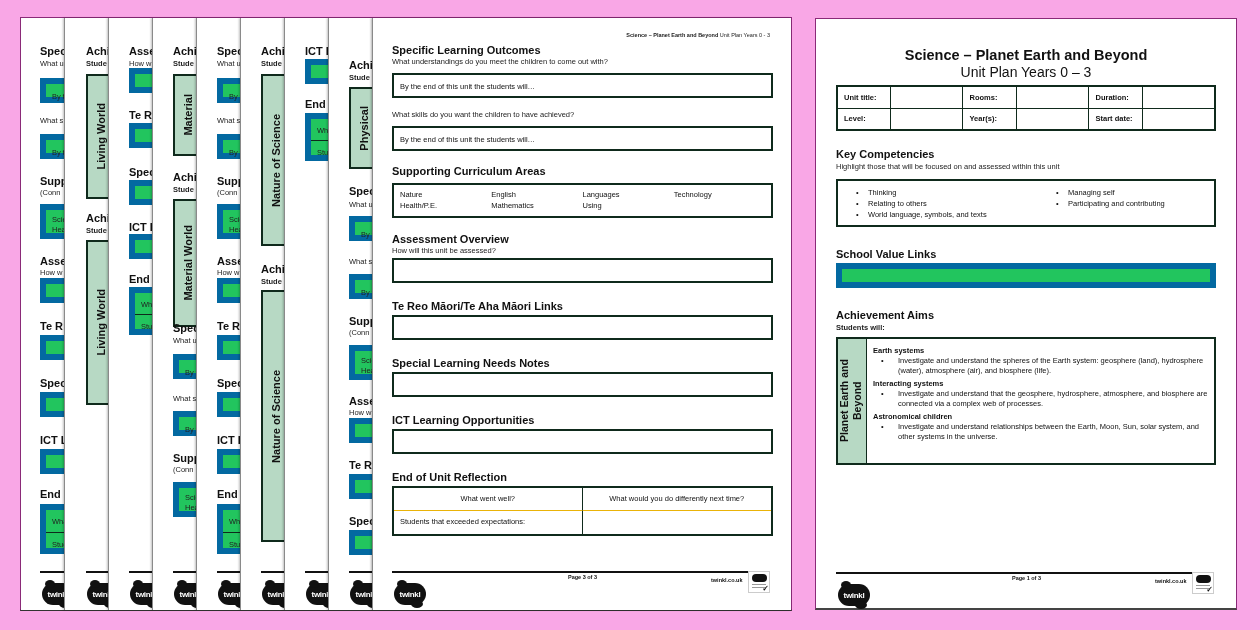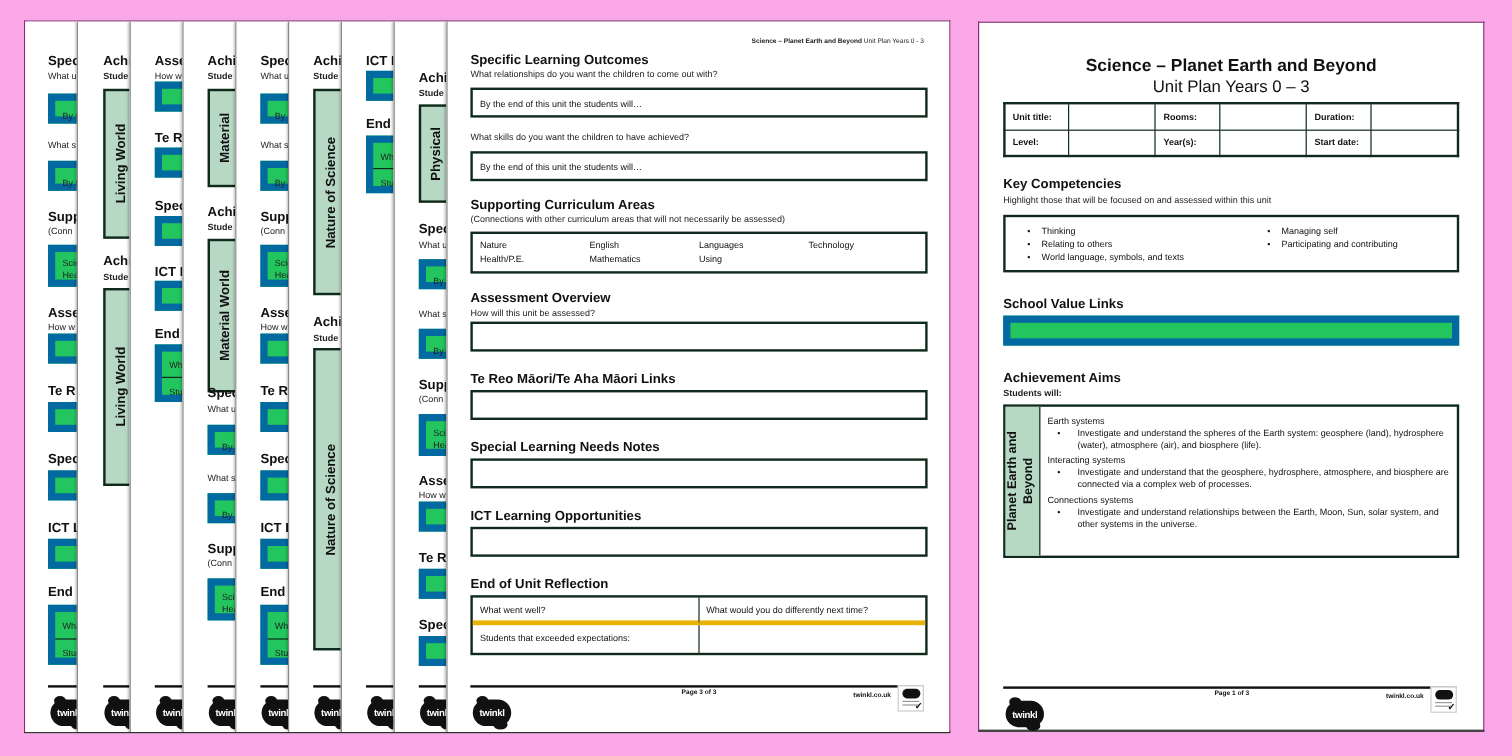--- a/index.html
+++ b/index.html
@@ -34,21 +34,21 @@
   .full .hdr-small b { font-weight: bold; }
   .full .content { position: absolute; left: 19px; top: 26px; width: 381px; }
   .full .h2 { font-size: 11px; margin-bottom: 1px; }
   .full .sub { font-size: 7.5px; }
   .full .textbox { border: 2px solid #0f2a1c; height: 25px; font-size: 7.5px; padding: 7px 6px; margin-top: 5px; }
   .full .emptybox { border: 2px solid #0f2a1c; height: 25px; margin-top: 3px; }
   .curr { border: 2px solid #0f2a1c; padding: 5px 6px; display: grid; grid-template-columns: repeat(4, 1fr); font-size: 7.5px; line-height: 10px; margin-top: 6px; height: 35px; }
   .refl { border: 2px solid #0f2a1c; display: grid; grid-template-columns: 1fr 1fr; margin-top: 3px; }
   .refl div { font-size: 7.5px; padding: 6px 6px; height: 23px; }
   .refl div:nth-child(odd) { border-right: 1px solid #0f2a1c; }
-  .refl div:nth-child(-n+2) { border-bottom: 4px solid #eab308; }
+  .refl div:nth-child(-n+2) { border-bottom: 1px solid #eab308; text-align: center; }
 
   .page-num { position: absolute; font-size: 5.5px; font-weight: bold; }
   .site { position: absolute; font-size: 5.5px; font-weight: bold; }
   .badge { position: absolute; width: 22px; height: 22px; border: 1px solid #ccc; background: #fff; }
   .badge .b-top { position: absolute; left: 3px; top: 2px; width: 15px; height: 8px; background: #111; border-radius: 4px; }
   .badge .b-lines { position: absolute; left: 3px; top: 12px; width: 14px; height: 4px; border-top: 1px solid #999; border-bottom: 1px solid #999; }
   .badge .b-tick { position: absolute; right: 0px; bottom: -1px; font-size: 8px; font-weight: bold; }
 
   
   .right { position: absolute; left: 815px; top: 18px; width: 422px; height: 592px; background: #fff; border: 1px solid #8a2a78; border-bottom: 2px solid #444; }
@@ -59,21 +59,21 @@
   .info td.l { width: 53px; }
   .info td.v { width: 72px; }
   .kc { position: absolute; left: 20px; top: 160px; width: 380px; height: 48px; border: 2px solid #0f2a1c; display: grid; grid-template-columns: 200px 1fr; padding: 6px 0 0 18px; font-size: 7.5px; line-height: 11px; }
   .kc ul { list-style: none; }
   .kc li::before { content: "•"; display: inline-block; width: 12px; }
   .sec { position: absolute; left: 20px; }
   .aims { position: absolute; left: 20px; top: 318px; width: 380px; height: 128px; border: 2px solid #0f2a1c; display: flex; }
   .aims .gcol { width: 38px; background: #b7d9c4; border-right: 1px solid #0f2a1c; display: flex; align-items: center; justify-content: center; }
   .aims .gcol .vert { font-size: 10.5px; text-align: center; line-height: 13px; white-space: normal; width: 28px; }
   .aims .txt { padding: 5px 6px; font-size: 7.5px; line-height: 10px; }
-  .aims .txt .ah { font-weight: normal; margin-top: 2px; }
+  .aims .txt .ah { font-weight: bold; margin-top: 2px; }
   .aims .txt .ai { display: flex; padding-left: 8px; margin-bottom: 3px; }
   .aims .txt .ai span.dot { width: 17px; flex-shrink: 0; }
 </style>
 </head>
 <body>
 
 <div class="stack-frame"></div>
 
 <div class="sheet" style="left:21px;width:44px;border-left:none;box-shadow:none;">
   <div class="frag h2" style="left:19px;top:27px">Spec</div>
@@ -235,27 +235,26 @@
   <div class="frag h2" style="left:20px;top:497px">Spec</div>
   <div class="frag box" style="left:20px;top:512px;width:30px;height:25px"></div>
   <div class="footer-rule" style="left:20px;top:553px;width:30px"></div>
   <div class="logo" style="left:21px;top:565px">twinkl</div>
 </div>
 
 <div class="full">
   <div class="hdr-small"><b>Science – Planet Earth and Beyond</b><span> Unit Plan Years 0 - 3</span></div>
   <div class="content">
     <div class="h2">Specific Learning Outcomes</div>
-    <div class="sub">What relationships do you want the children to come out with?</div>
+    <div class="sub">What understandings do you meet the children to come out with?</div>
     <div class="textbox" style="margin-top:7px">By the end of this unit the students will…</div>
     <div class="sub" style="margin-top:12px">What skills do you want the children to have achieved?</div>
     <div class="textbox" style="margin-top:7px">By the end of this unit the students will…</div>
 
     <div class="h2" style="margin-top:14px">Supporting Curriculum Areas</div>
-    <div class="sub">(Connections with other curriculum areas that will not necessarily be assessed)</div>
     <div class="curr">
       <span>Nature</span>
       <span>English</span>
       <span>Languages</span>
       <span>Technology</span>
       <span>Health/P.E.</span>
       <span>Mathematics</span>
       <span>Using</span>
       <span></span>
     </div>
@@ -343,21 +342,21 @@
       <div class="ah">Earth systems</div>
       <div class="ai">
           <span class="dot">•</span>
           <span>Investigate and understand the spheres of the Earth system: geosphere (land), hydrosphere (water), atmosphere (air), and biosphere (life).</span>
         </div>
       <div class="ah">Interacting systems</div>
       <div class="ai">
           <span class="dot">•</span>
           <span>Investigate and understand that the geosphere, hydrosphere, atmosphere, and biosphere are connected via a complex web of processes.</span>
         </div>
-      <div class="ah">Connections systems</div>
+      <div class="ah">Astronomical children</div>
       <div class="ai">
           <span class="dot">•</span>
           <span>Investigate and understand relationships between the Earth, Moon, Sun, solar system, and other systems in the universe.</span>
         </div>
     </div>
   </div>
 
   <div class="footer-rule" style="left:20px;top:553px;width:378px"></div>
   <div class="logo" style="left:22px;top:565px">twinkl</div>
   <div class="page-num" style="left:196px;top:556px">Page 1 of 3</div>

